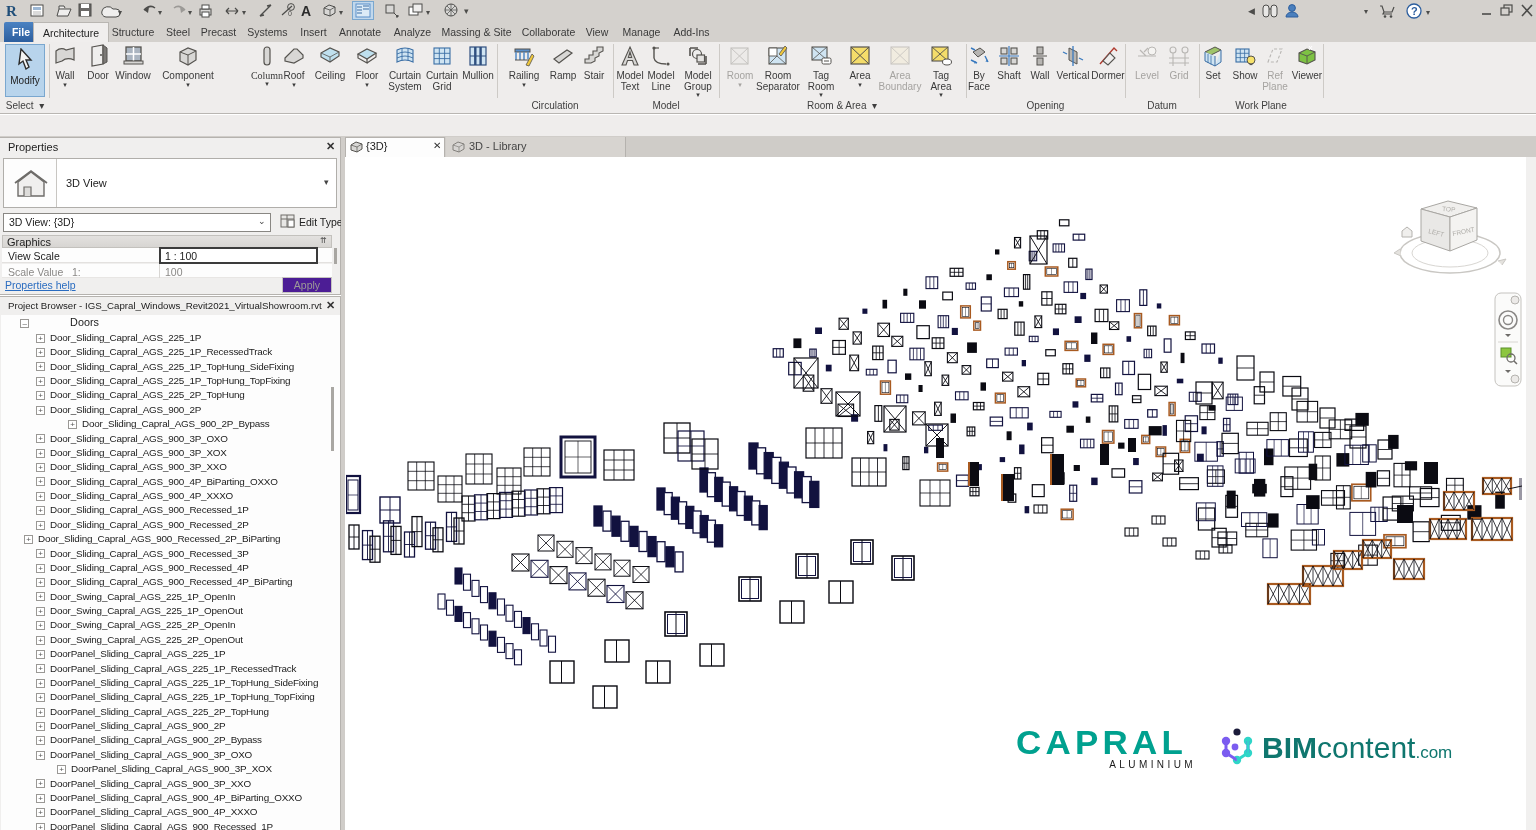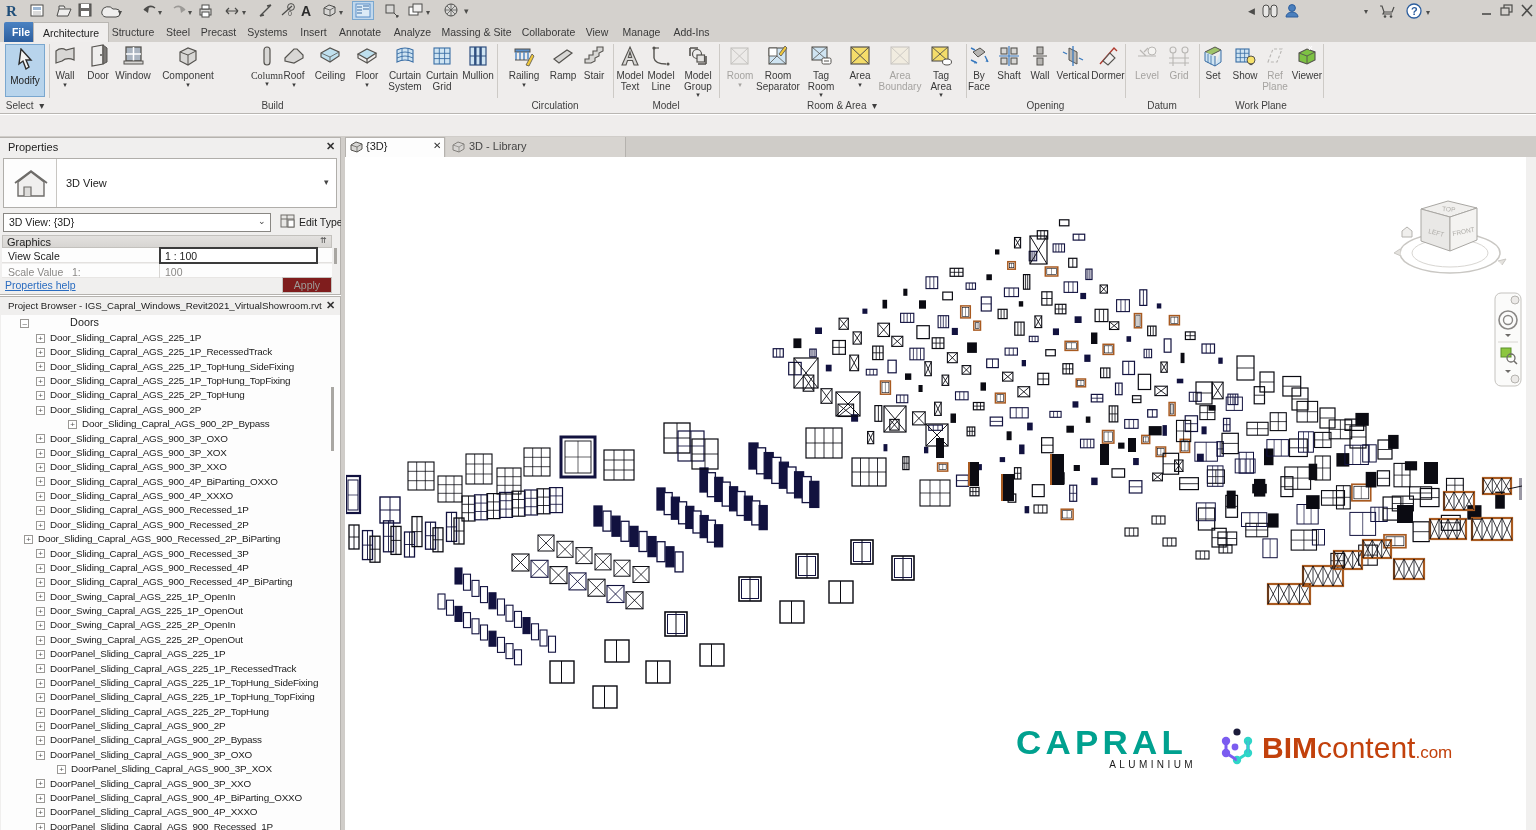--- a/index.html
+++ b/index.html
@@ -309,21 +309,20 @@
         <path d="M16.5 20.5 L19.5 20.5" stroke="#55534f" stroke-width="1.2"></path>
       </svg>Show</div>
     <div class="rbtn dis" style="left:1247px;"><svg class="ic" width="24" height="24" viewBox="0 0 24 24">
         <path d="M5 18 L10 5 L19 5 L14 18 Z" fill="#f0efee" stroke="#b9b7b4" stroke-width="1.1" stroke-dasharray="3 2"></path>
       </svg>Ref<br>Plane</div>
     <div class="rbtn" style="left:1279px;"><svg class="ic" width="24" height="24" viewBox="0 0 24 24">
         <path d="M4 9 L12 5 L20 8 L20 16 L12 20 L4 17 Z" fill="#7dc243" stroke="#55534f" stroke-width="1.1"></path>
         <path d="M4 9 L12 12 L20 8 M12 12 L12 20" fill="none" stroke="#55534f" stroke-width=".9"></path>
         <path d="M14 2 L17 6 M17 2 L14 6" stroke="#fff" stroke-width="1"></path>
       </svg>Viewer</div>
-  <div class="plabel" style="left:50px;width:445px;">Build</div>
   <div class="plabel" style="left:500px;width:110px;">Circulation</div>
   <div class="plabel" style="left:616px;width:100px;">Model</div>
   <div class="plabel" style="left:722px;width:240px;">Room &amp; Area&nbsp; ▾</div>
   <div class="plabel" style="left:968px;width:155px;">Opening</div>
   <div class="plabel" style="left:1127px;width:70px;">Datum</div>
   <div class="plabel" style="left:1201px;width:120px;">Work Plane</div>
   <div class="rsep" style="left:49px;"></div>
     <div class="rsep" style="left:497px;"></div>
   <div class="rsep" style="left:613px;"></div>
     <div class="rsep" style="left:719px;"></div>
@@ -1296,21 +1295,21 @@
 <circle cx="18" cy="5" r="3.6" fill="#1b1b3a"></circle>
 <circle cx="7" cy="14" r="4.2" fill="#7b5cf0"></circle>
 <circle cx="7" cy="26" r="4.2" fill="#7b5cf0"></circle>
 <circle cx="16" cy="20" r="3.4" fill="#7b5cf0"></circle>
 <circle cx="29" cy="14" r="4.2" fill="#2fd5c8"></circle>
 <circle cx="29" cy="26" r="4.2" fill="#2fd5c8"></circle>
 <circle cx="18" cy="33" r="4.2" fill="#2fd5c8"></circle>
 <path d="M7 14 L7 26 M7 26 L18 33 M29 14 L29 26" stroke="#7b5cf0" stroke-width="3"></path>
 <path d="M29 14 L29 26 M29 26 L18 33" stroke="#2fd5c8" stroke-width="3"></path>
 </svg>
-<div class="abs" style="left:1262px;top:731px;font-family:'Liberation Sans',sans-serif;font-size:30px;color:#c2410c;"><span style="font-weight:bold;">BIM</span><span>content</span><span style="font-size:17px;">.com</span></div>
+<div class="abs" style="left:1262px;top:731px;font-family:'Liberation Sans',sans-serif;font-size:30px;color:#0f766e;"><span style="font-weight:bold;">BIM</span><span>content</span><span style="font-size:17px;">.com</span></div>
 <div id="props" class="abs">
     <div style="position:absolute;left:8px;top:3px;font-size:11px;color:#222;">Properties</div>
     <div style="position:absolute;left:326px;top:2px;font-size:11px;color:#333;font-weight:bold;">✕</div>
     <div class="pbox" style="left:3px;top:20px;width:334px;height:50px;border-color:#b0aeaa;"></div>
     <div class="pbox" style="left:4px;top:21px;width:53px;height:48px;border:none;border-right:1px solid #c8c6c2;background:#fdfdfd;"></div>
     <svg class="abs" style="left:12px;top:30px;" width="38" height="32" viewBox="0 0 38 32">
 <path d="M6 14 L19 4 L32 14 L32 28 L6 28 Z" fill="#f0efee" stroke="#6e6c69" stroke-width="1.4"></path>
 <path d="M3 15 L19 3 L35 15" fill="none" stroke="#6e6c69" stroke-width="1.6"></path>
 <path d="M12 28 L12 19 L19 19 L19 28" fill="#dddcda" stroke="#6e6c69" stroke-width="1.2"></path>
     </svg>
@@ -1331,21 +1330,21 @@
     <div style="position:absolute;left:2px;top:110px;width:330px;height:15px;background:#fdfdfd;border-bottom:1px solid #e3e1df;"></div>
     <div style="position:absolute;left:8px;top:112px;font-size:10.5px;color:#222;">View Scale</div>
     <div class="pbox" style="left:159px;top:109px;width:159px;height:17px;border:2px solid #3b3b3b;"></div>
     <div style="position:absolute;left:165px;top:112px;font-size:10.5px;color:#222;">1 : 100</div>
     <div style="position:absolute;left:334px;top:110px;width:3px;height:16px;background:#aoaoa0;background:#a8a6a2;"></div>
     <div style="position:absolute;left:2px;top:126px;width:330px;height:14px;background:#fdfdfd;border-bottom:1px solid #e8e6e4;color:#8a8886;"></div>
     <div style="position:absolute;left:8px;top:128px;font-size:10.5px;color:#8a8886;">Scale Value&nbsp;&nbsp;&nbsp;1:</div>
     <div style="position:absolute;left:165px;top:128px;font-size:10.5px;color:#8a8886;">100</div>
     <div style="position:absolute;left:159px;top:126px;width:1px;height:14px;background:#d8d6d3;"></div>
     <div style="position:absolute;left:5px;top:141px;font-size:10.5px;"><a class="plink" href="#">Properties help</a></div>
-    <div style="position:absolute;left:282px;top:139px;width:50px;height:16px;background:#7f1d1d;border:1px solid #c6c4c0;color:#9c9a97;font-size:10.5px;text-align:center;line-height:15px;">Apply</div>
+    <div style="position:absolute;left:282px;top:139px;width:50px;height:16px;background:#4c1d95;border:1px solid #c6c4c0;color:#9c9a97;font-size:10.5px;text-align:center;line-height:15px;">Apply</div>
   </div>
 <div id="brows" class="abs">
     <div style="position:absolute;left:8px;top:3px;font-size:9.7px;color:#222;white-space:nowrap;">Project Browser - IGS_Capral_Windows_Revit2021_VirtualShowroom.rvt</div>
     <div style="position:absolute;left:326px;top:2px;font-size:11px;color:#333;font-weight:bold;">✕</div>
     <div style="position:absolute;left:1px;top:18px;width:339px;height:516px;background:#fdfdfd;"></div>
     <div class="treerow" style="left:20px;top:19px;"><span style="display:inline-block;width:9px;height:9px;border:1px solid #9a9895;background:#fff;font-size:8px;line-height:7px;text-align:center;color:#555;vertical-align:middle;">–</span>&nbsp;&nbsp;<span style="font-size:10.8px;letter-spacing:0;padding-left:36px;">Doors</span></div>
     <div class="treerow" style="left:36px;top:34.8px;"><span style="display:inline-block;width:9px;height:9px;border:1px solid #9a9895;background:#fff;font-size:8px;line-height:7px;text-align:center;color:#555;vertical-align:middle;">+</span>&nbsp;&nbsp;<span>Door_Sliding_Capral_AGS_225_1P</span></div>
     <div class="treerow" style="left:36px;top:49.2px;"><span style="display:inline-block;width:9px;height:9px;border:1px solid #9a9895;background:#fff;font-size:8px;line-height:7px;text-align:center;color:#555;vertical-align:middle;">+</span>&nbsp;&nbsp;<span>Door_Sliding_Capral_AGS_225_1P_RecessedTrack</span></div>
     <div class="treerow" style="left:36px;top:63.6px;"><span style="display:inline-block;width:9px;height:9px;border:1px solid #9a9895;background:#fff;font-size:8px;line-height:7px;text-align:center;color:#555;vertical-align:middle;">+</span>&nbsp;&nbsp;<span>Door_Sliding_Capral_AGS_225_1P_TopHung_SideFixing</span></div>
     <div class="treerow" style="left:36px;top:77.9px;"><span style="display:inline-block;width:9px;height:9px;border:1px solid #9a9895;background:#fff;font-size:8px;line-height:7px;text-align:center;color:#555;vertical-align:middle;">+</span>&nbsp;&nbsp;<span>Door_Sliding_Capral_AGS_225_1P_TopHung_TopFixing</span></div>

